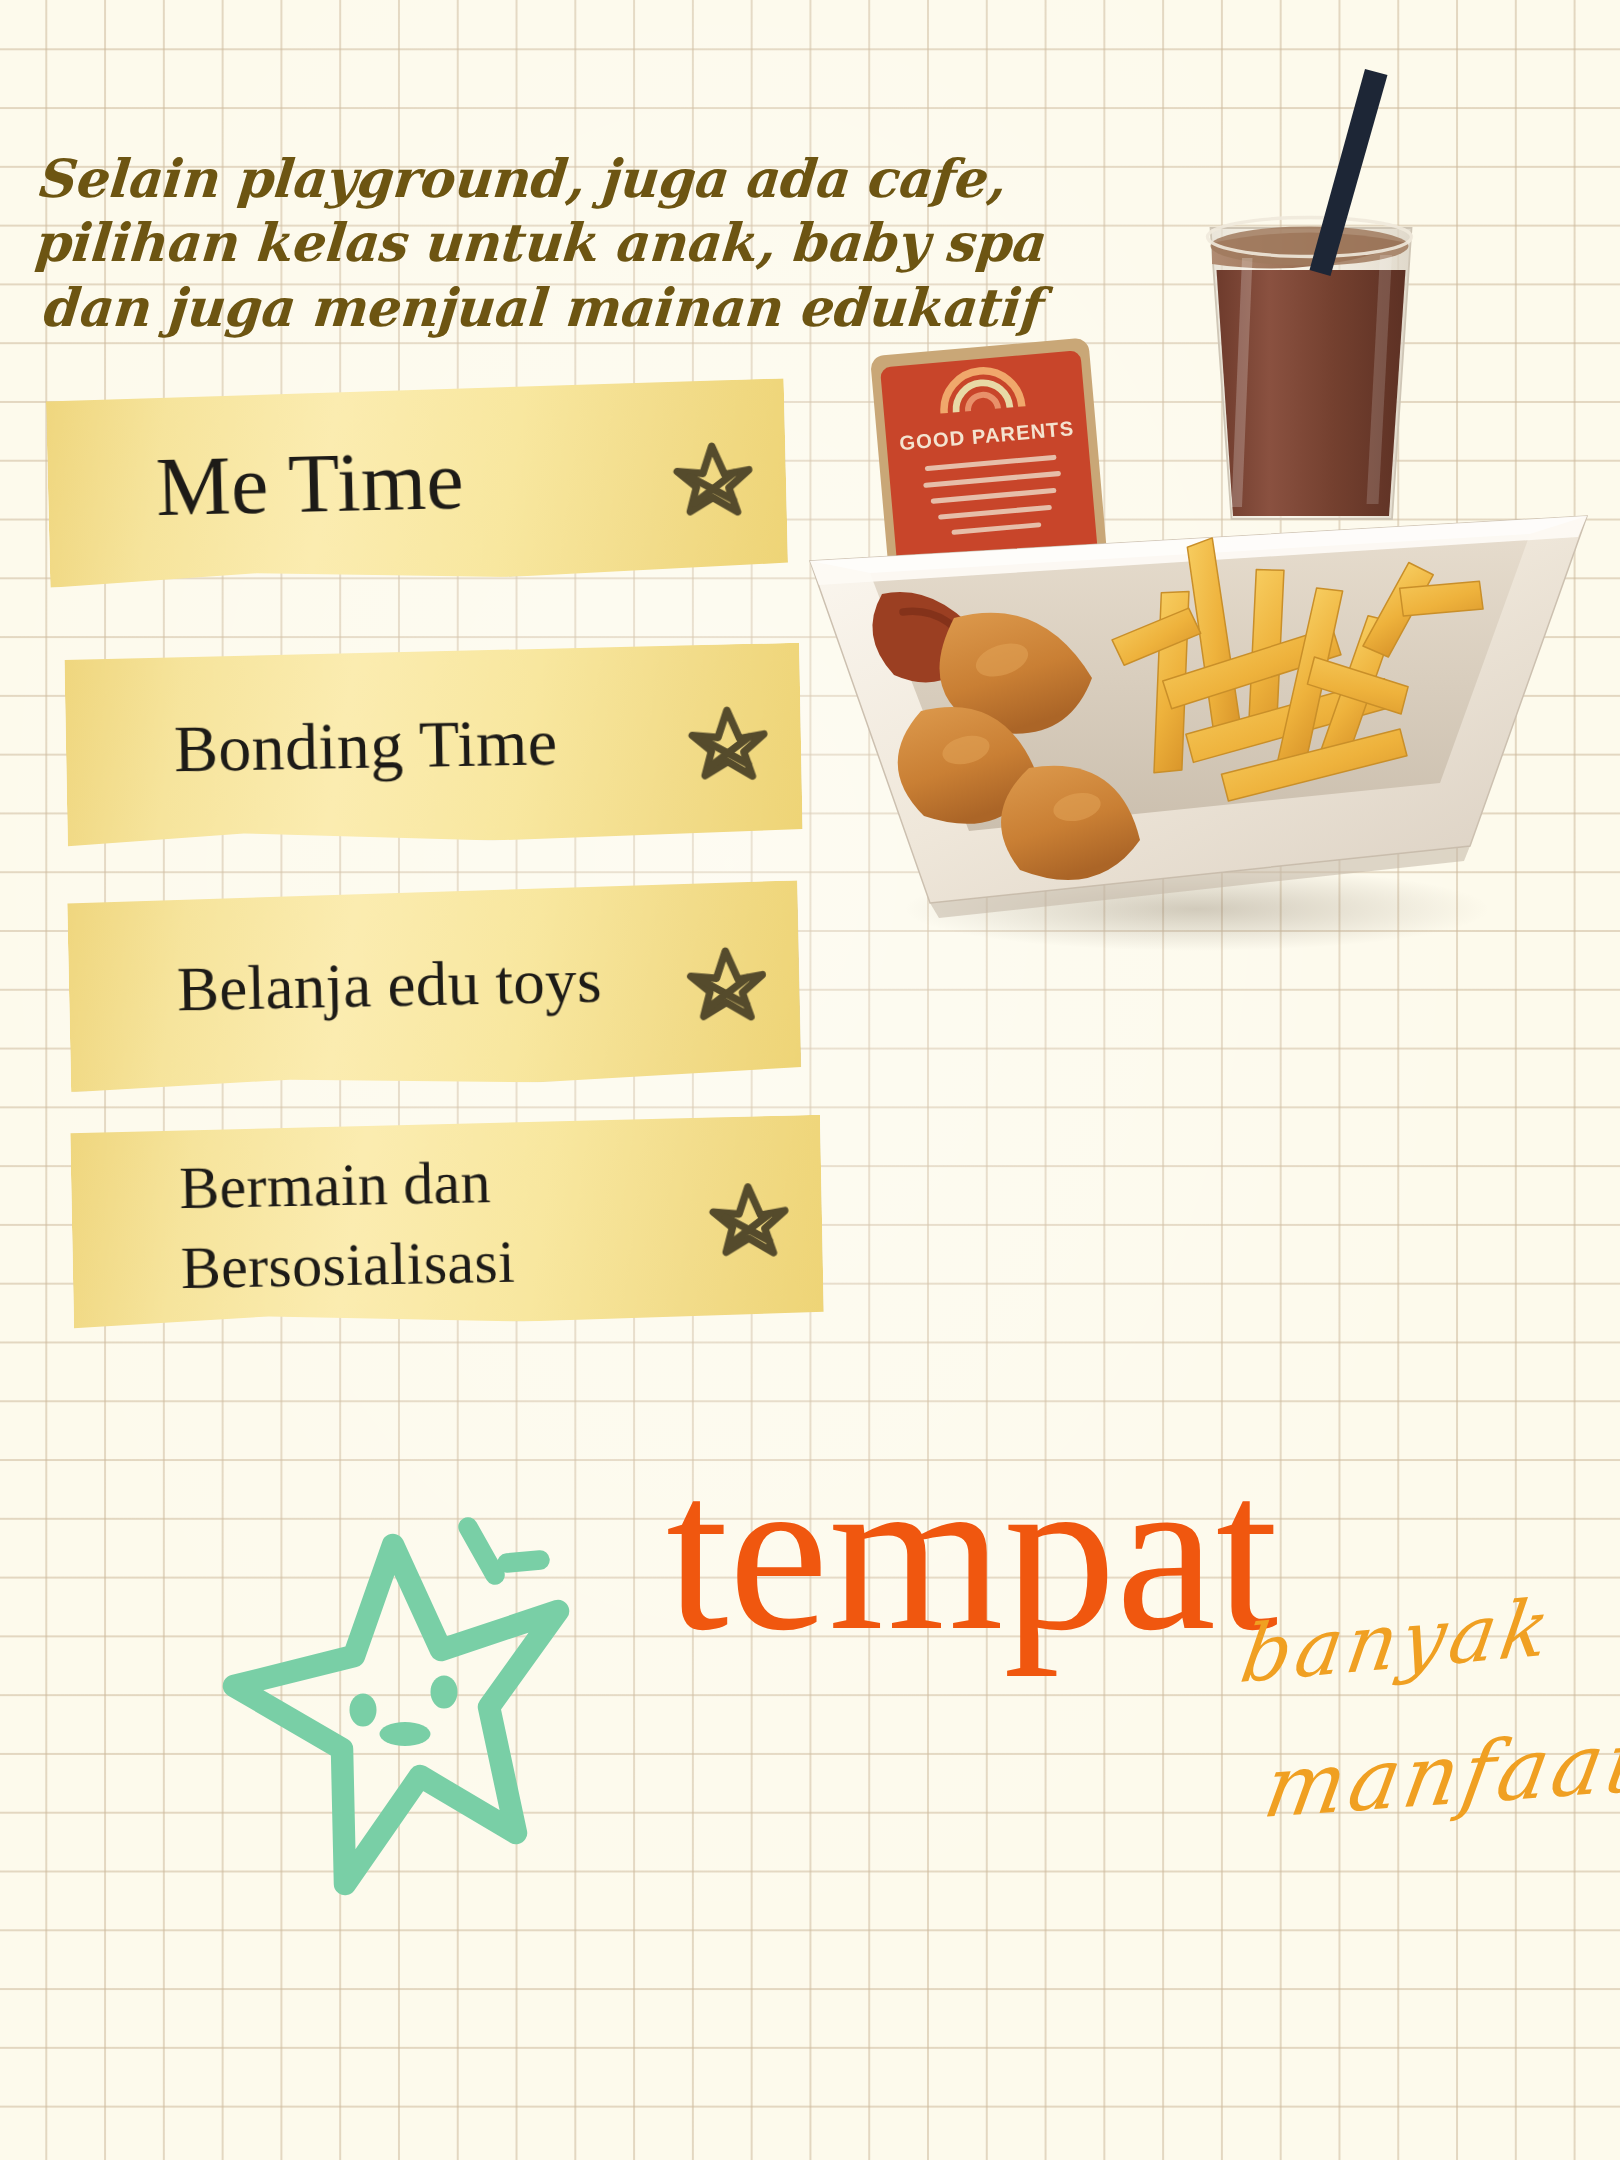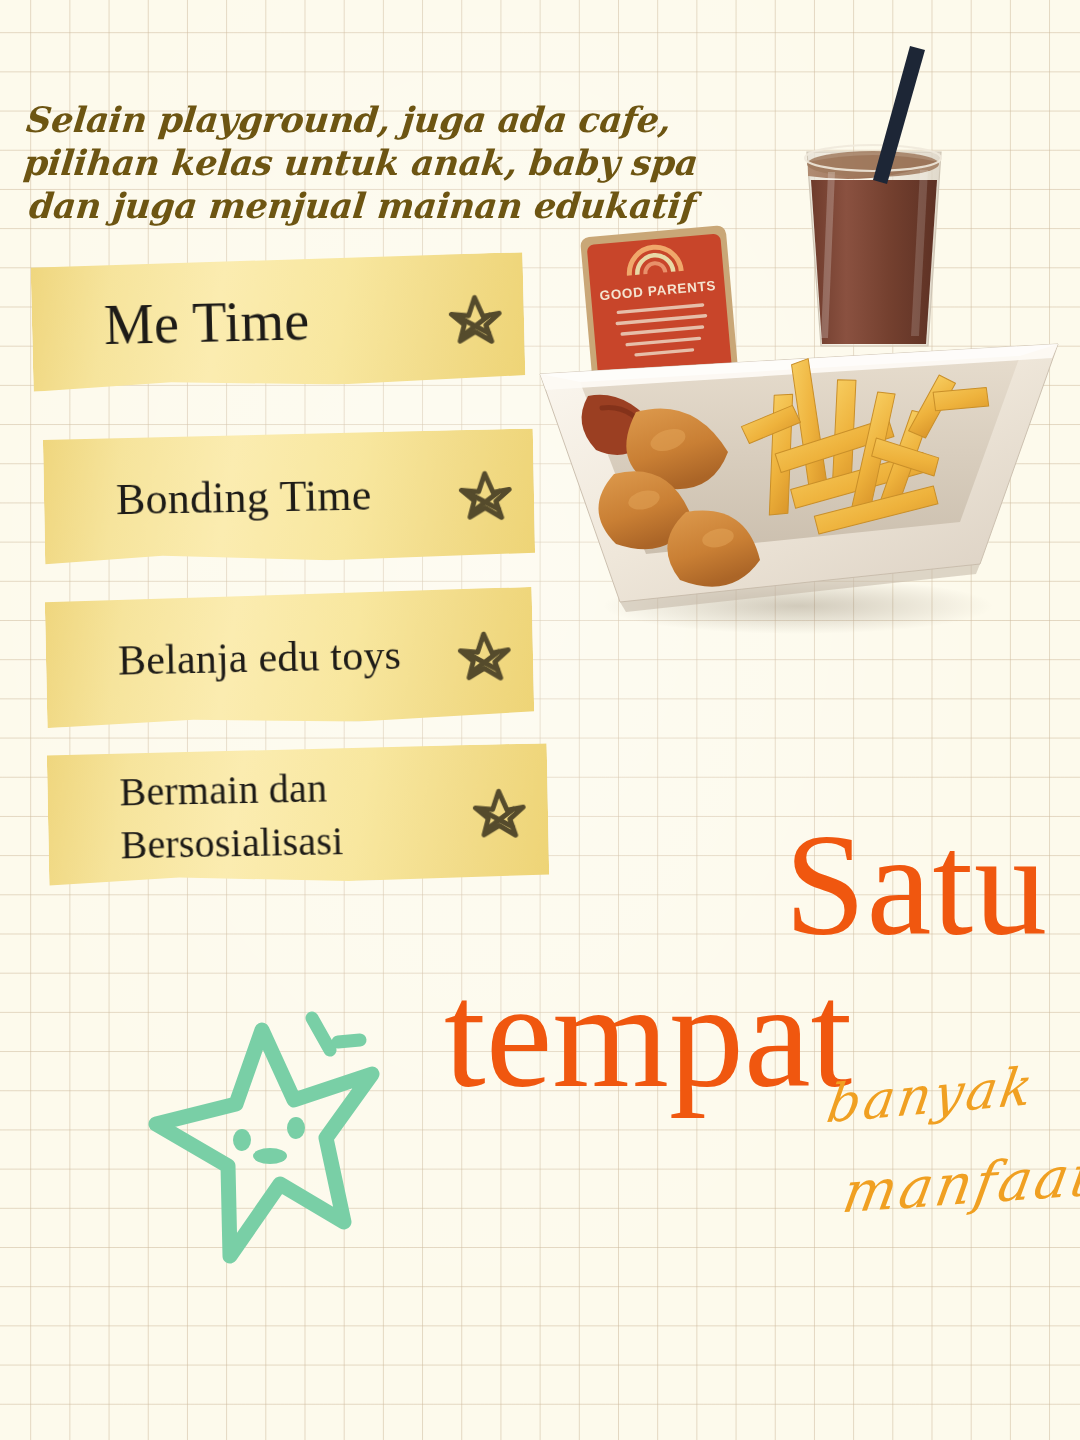--- a/index.html
+++ b/index.html
@@ -385,19 +385,18 @@
       </g>
       <g fill="#79cfa6">
         <ellipse cx="98" cy="152" rx="9" ry="11"></ellipse>
         <ellipse cx="152" cy="140" rx="9" ry="11"></ellipse>
         <ellipse cx="126" cy="168" rx="17" ry="8"></ellipse>
       </g>
     </svg>
   </div>
 
   <div id="wordmark">
-    <span id="word-satu">Satu</span>
     <span id="word-tempat">tempat</span>
     <span class="script-accent" id="word-banyak">banyak</span>
     <span class="script-accent" id="word-manfaat">manfaat</span>
   </div>
 
 </div>
 
 </body></html>

